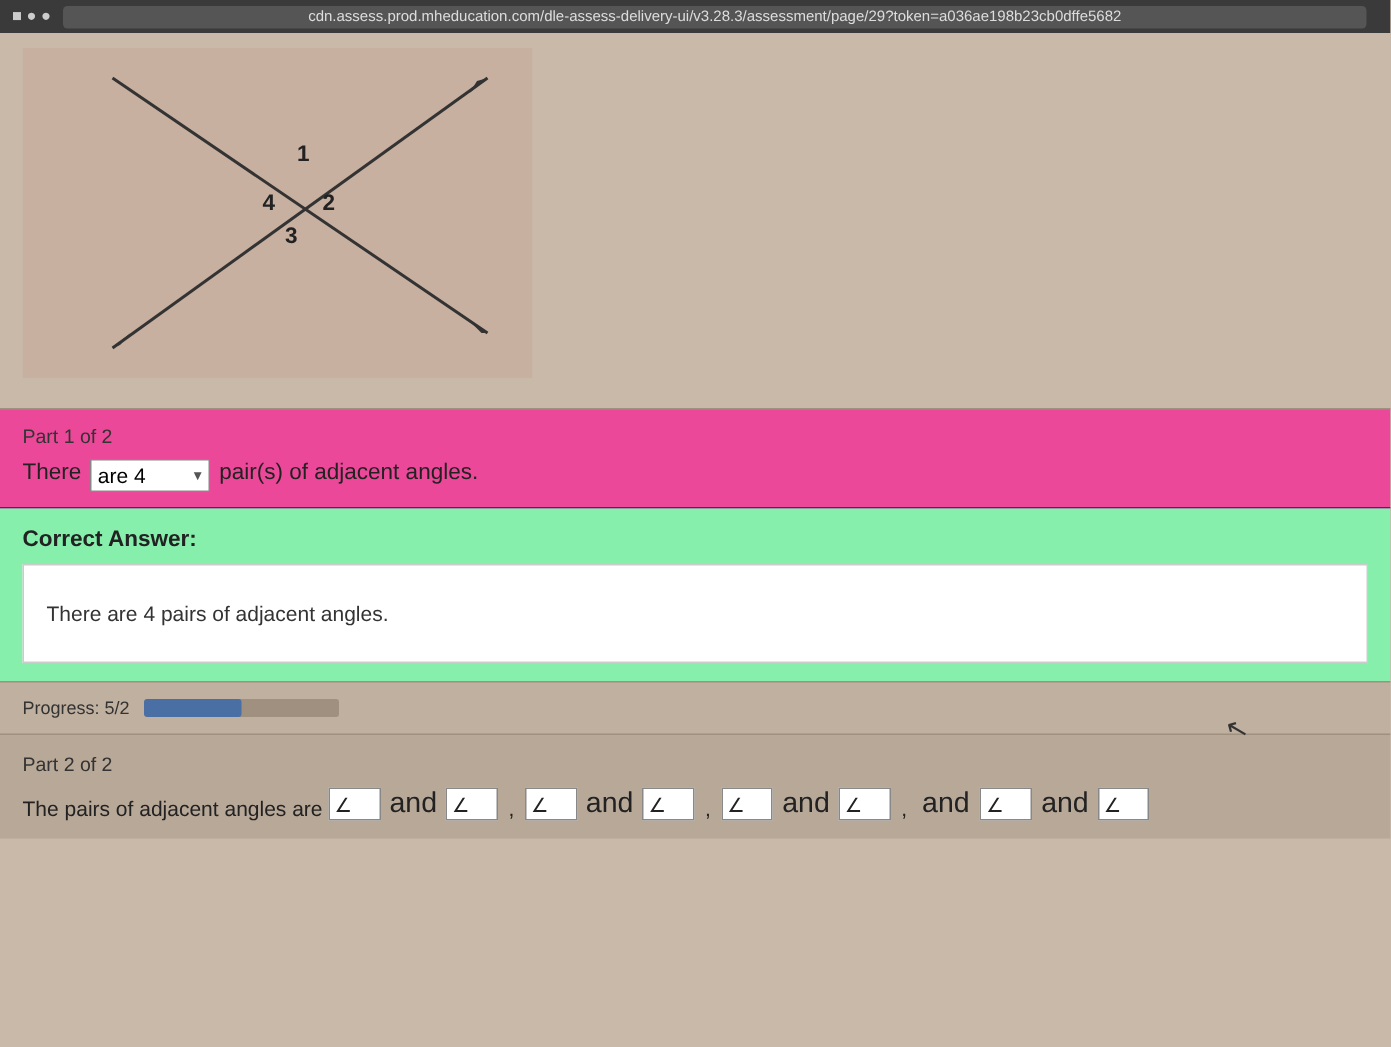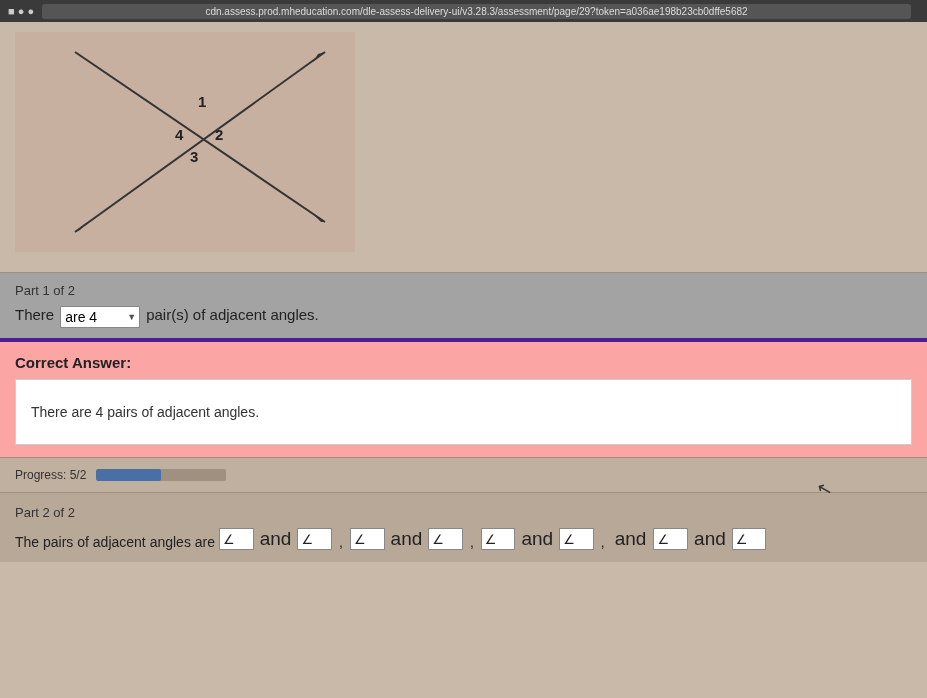--- a/index.html
+++ b/index.html
@@ -53,23 +53,23 @@
     }
 
     .diagram-svg {
       position: absolute;
       top: 0;
       left: 0;
     }
 
     
     .part-section {
-      background: #a3a3a3;
+      background: #ec4899;
       border-top: 1px solid #a09080;
-      border-bottom: 4px solid #4c1d95;
+      border-bottom: 1px solid #4c1d95;
       padding: 10px 15px;
       margin-bottom: 0;
     }
 
     .part-label {
       font-size: 13px;
       color: #333;
       font-weight: normal;
       margin-bottom: 8px;
     }
@@ -105,21 +105,21 @@
       right: 4px;
       top: 50%;
       transform: translateY(-50%);
       font-size: 9px;
       color: #555;
       pointer-events: none;
     }
 
     
     .correct-answer-section {
-      background: #fca5a5;
+      background: #86efac;
       padding: 12px 15px;
       margin-bottom: 0;
     }
 
     .correct-answer-title {
       font-size: 15px;
       font-weight: bold;
       color: #222;
       margin-bottom: 8px;
     }

